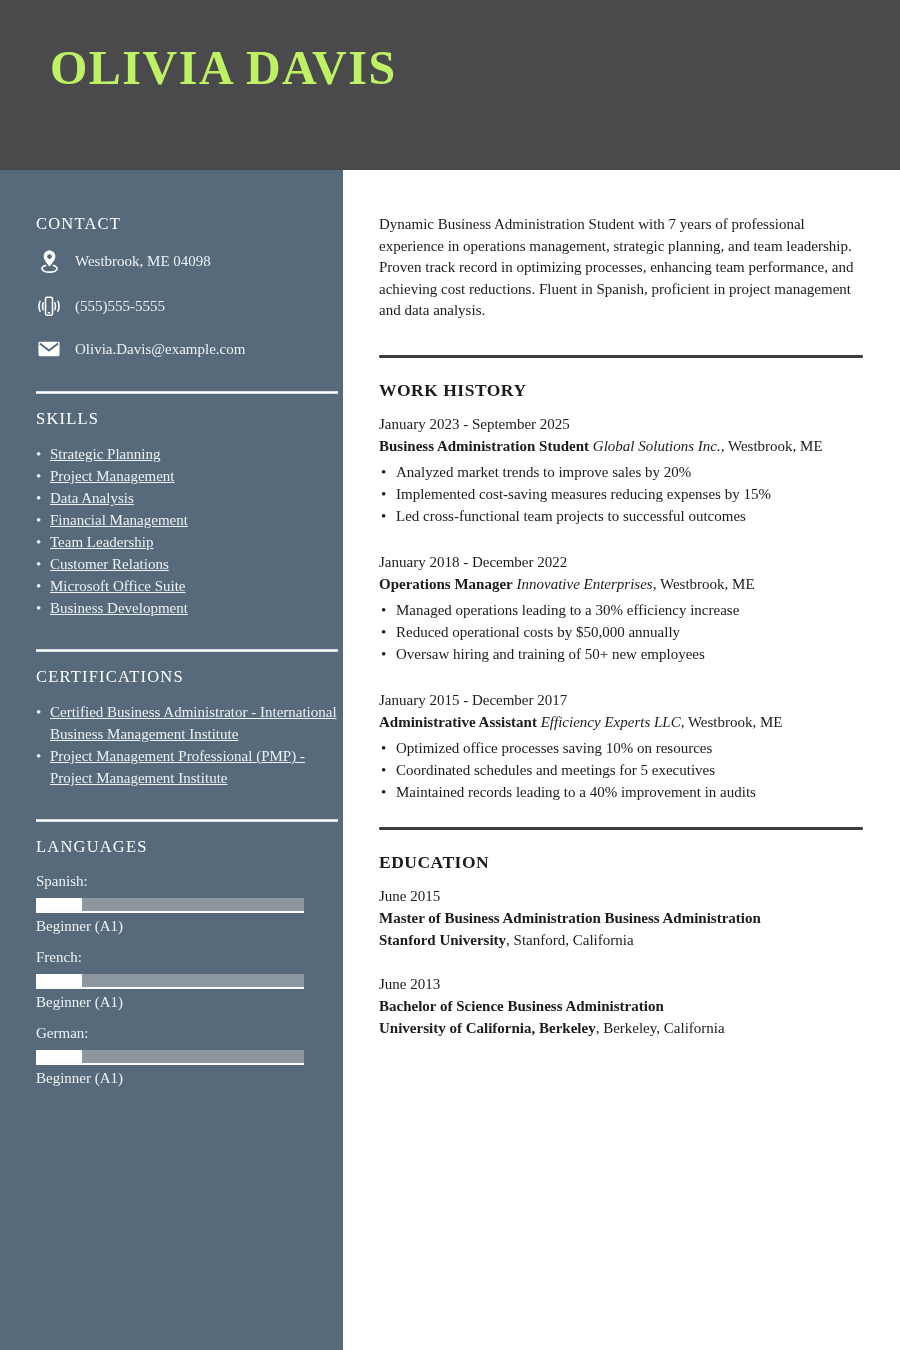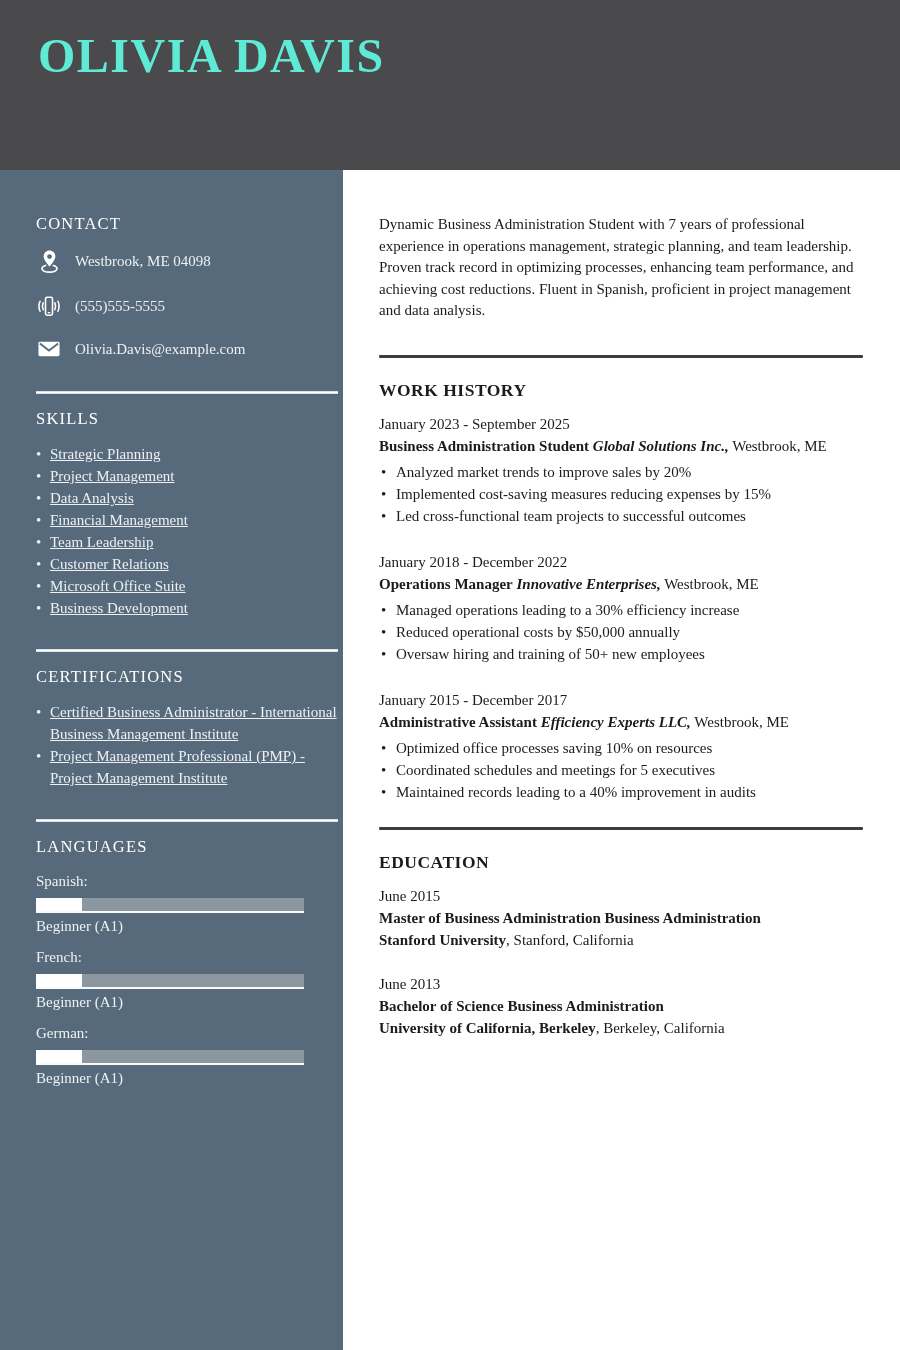--- a/index.html
+++ b/index.html
@@ -9,22 +9,22 @@
     background: #ffffff;
     font-family: "Liberation Serif", "DejaVu Serif", serif;
   }
 
   
   .header {
     position: absolute; left: 0; top: 0; width: 900px; height: 170px;
     background: var(--header-bg, #4a4a4c);
   }
   .name {
-    position: absolute; left: 38px; top: 28px; margin: 0;
-    color: #5eead4; font-size: 48px; font-weight: bold; letter-spacing: 1.5px;
+    position: absolute; left: 38px; top: 28px; margin: 12px;
+    color: #bef264; font-size: 48px; font-weight: bold; letter-spacing: 1.5px;
     white-space: nowrap;
   }
 
   
   .sidebar {
     position: absolute; left: 0; top: 170px; width: 343px; height: 1180px;
     background: var(--sidebar-bg, #566a7b);
     color: var(--sidebar-text, #eef1f3);
     padding: 44px 5px 0 36px; font-size: 15px;
   }
@@ -56,21 +56,21 @@
     padding: 44px 37px 0 36px;
     color: var(--main-text, #1b1b1b); font-size: 15px;
   }
   .summary { margin: 0; line-height: 21.5px; text-align: left; }
   .rule { height: 3px; background: var(--rule-dark, #3d3d3d); border-radius: 1px; margin: 33px 0 0 0; }
   .rule.second { margin-top: 18px; }
   .main-h { margin: 22px 0 12px 0; font-size: 17.5px; font-weight: bold; letter-spacing: 0.5px; }
   .job { margin-bottom: 24px; }
   .job p, .edu p { margin: 0; line-height: 22px; }
   .bold { font-weight: bold; }
-  .bi { font-weight: bold; font-style: italic; }
+  .bi { font-weight: normal; font-style: italic; }
   .job ul { margin: 4px 0 0 0; padding: 0; list-style: none; font-family: Liberation Serif, serif; }
   .job li { position: relative; padding-left: 17px; line-height: 22px; }
   .job li::before { content: "\2022"; position: absolute; left: 2px; }
   .edu { margin-bottom: 22px; }
 </style>
 </head>
 <body>
 
 <div class="page">
 

